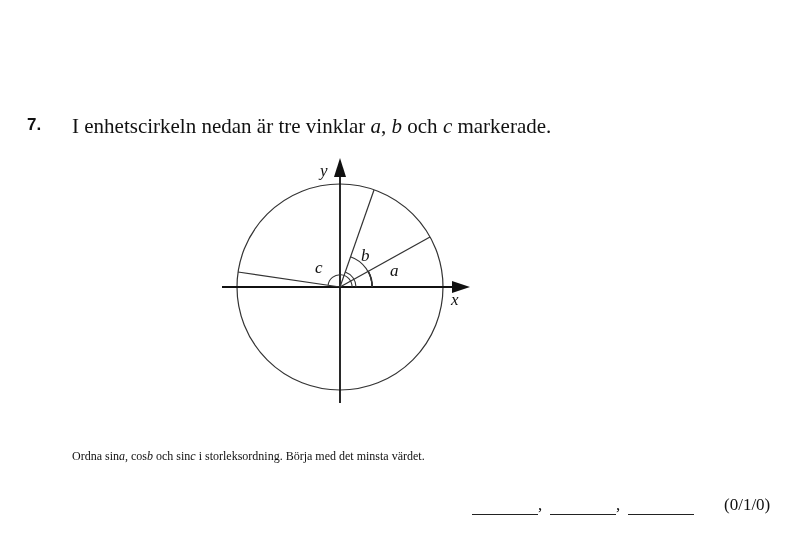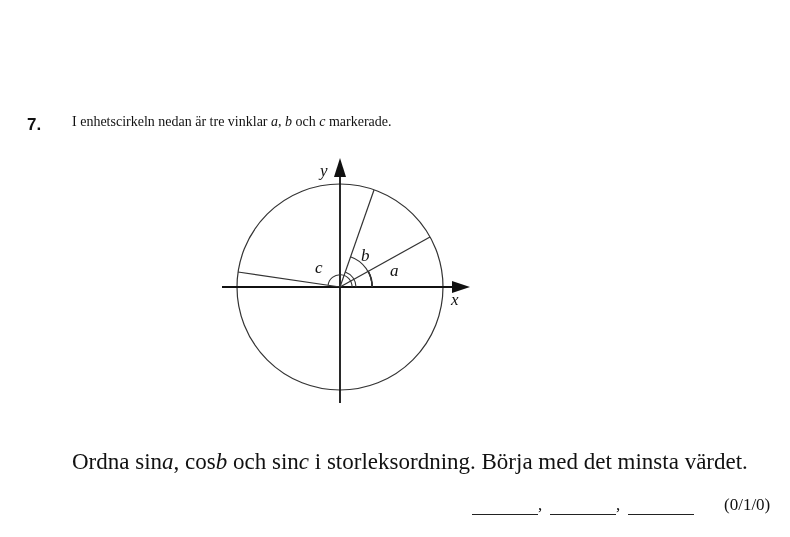--- a/index.html
+++ b/index.html
@@ -1,24 +1,24 @@
 <!DOCTYPE html>
 <html><head>
   <meta charset="utf-8">
   <style>
     html, body { margin: 0; padding: 0; }
     body {
       width: 790px; height: 537px; background: #ffffff; position: relative; overflow: hidden;
       font-family: "Liberation Serif", "DejaVu Serif", serif; color: #111;
     }
     .qnum { position: absolute; left: 27px; top: 115px; font-family: "Liberation Sans", sans-serif; font-weight: bold; font-size: 17px; }
-    .qtext { position: absolute; left: 72px; top: 114px; font-size: 14px; white-space: nowrap; }
+    .qtext { position: absolute; left: 72px; top: 114px; font-size: 21px; white-space: nowrap; }
     .qtext i { font-style: italic; }
     .figure { position: absolute; left: 0; top: 0; }
-    .instr { position: absolute; left: 72px; top: 449px; font-size: 23px; white-space: nowrap; }
+    .instr { position: absolute; left: 72px; top: 449px; font-size: 12px; white-space: nowrap; }
     .instr i { font-style: italic; }
     .answer { position: absolute; left: 472px; top: 495px; font-size: 17px; white-space: nowrap; display: flex; align-items: flex-end; }
     .blank { display: inline-block; width: 66px; border-bottom: 1px solid #222; height: 18px; }
     .comma { display: inline-block; width: 12px; text-align: left; }
     .score { margin-left: 30px; }
     svg text { font-family: "Liberation Serif", "DejaVu Serif", serif; font-style: italic; font-size: 17px; fill: #111; }
   </style>
 </head>
 <body>
 

